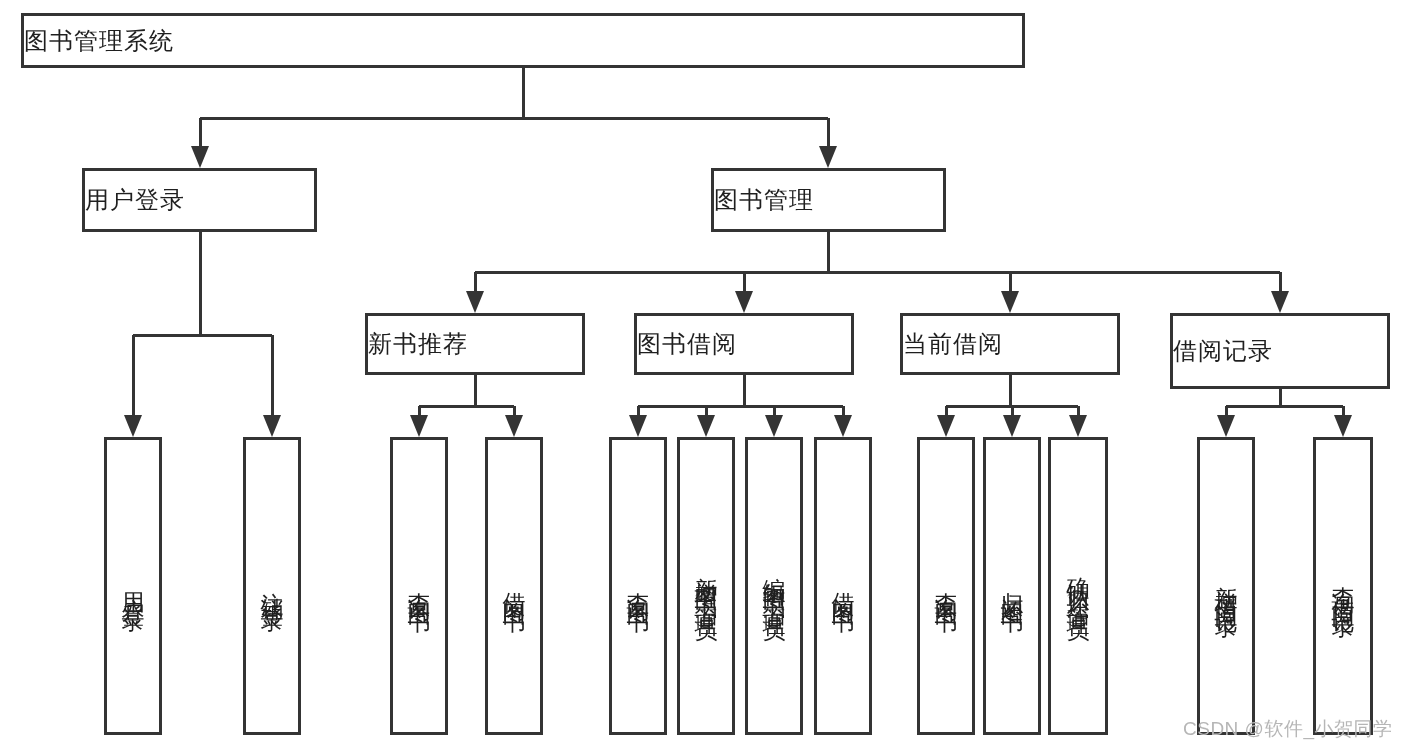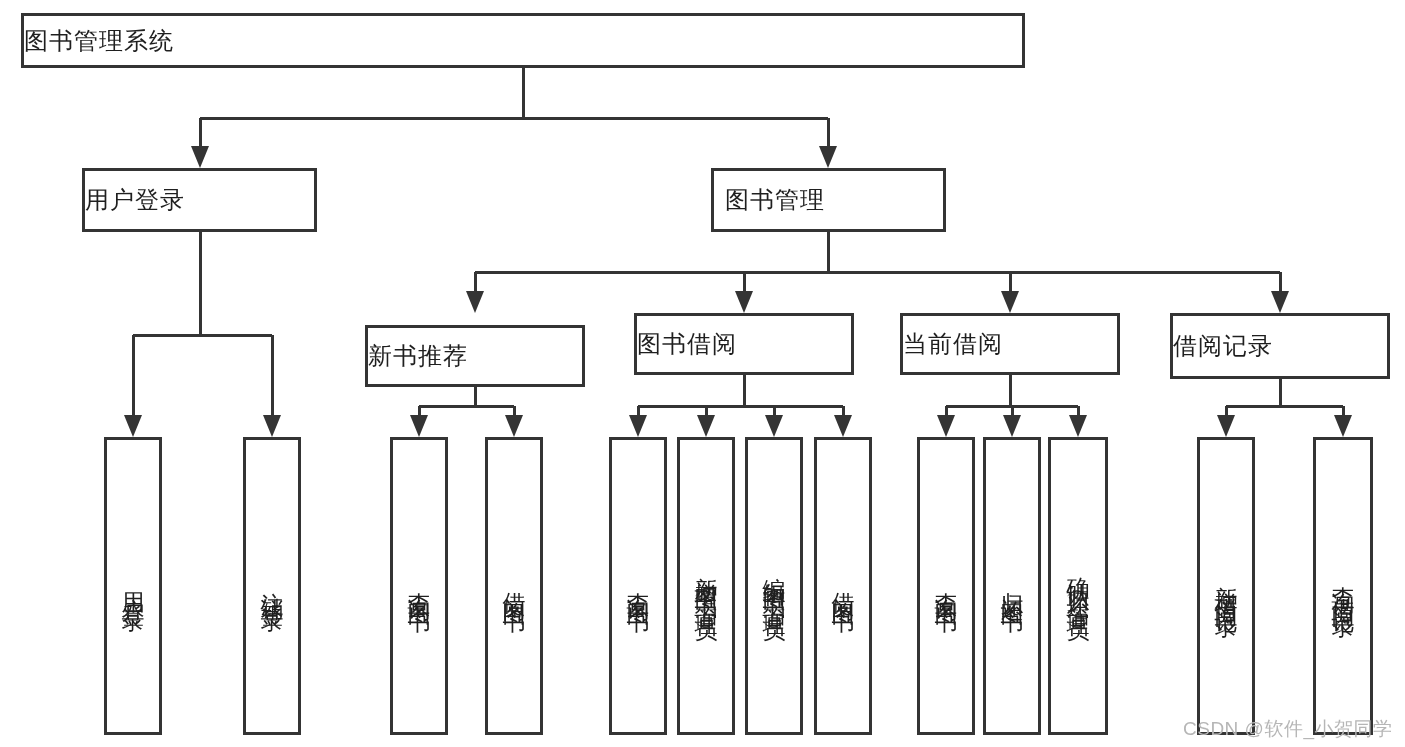--- a/index.html
+++ b/index.html
@@ -48,26 +48,26 @@
     writing-mode: vertical-rl;
     text-orientation: mixed;
     letter-spacing: 6px;
     line-height: 1;
     white-space: nowrap;
   }
   
   .n-root   { left: 21px;  top: 13px;  width: 1004px; height: 55px; }
   
   .n-login  { left: 82px;  top: 168px; width: 235px; height: 64px; }
-  .n-book   { left: 711px; top: 168px; width: 235px; height: 64px; padding-left: 11px; }
-  
-  .n-newrec { left: 365px; top: 313px; width: 220px; height: 62px; margin-top: 12px; }
+  .n-book   { left: 711px; top: 168px; width: 235px; height: 64px; }
+  
+  .n-newrec { left: 365px; top: 313px; width: 220px; height: 62px; }
   .n-borrow { left: 634px; top: 313px; width: 220px; height: 62px; }
   .n-current{ left: 900px; top: 313px; width: 220px; height: 62px; }
-  .n-records{ left: 1170px;top: 313px; width: 220px; height: 66px; }
+  .n-records{ left: 1170px;top: 313px; width: 220px; height: 76px; }
   
   .lf-login-login    { left: 104px; }
   .lf-login-logout   { left: 243px; }
   .lf-newrec-query   { left: 390px; }
   .lf-newrec-borrow  { left: 485px; }
   .lf-borrow-query   { left: 609px; }
   .lf-borrow-add     { left: 677px; }
   .lf-borrow-edit    { left: 745px; }
   .lf-borrow-borrow  { left: 814px; }
   .lf-current-query  { left: 917px; }

